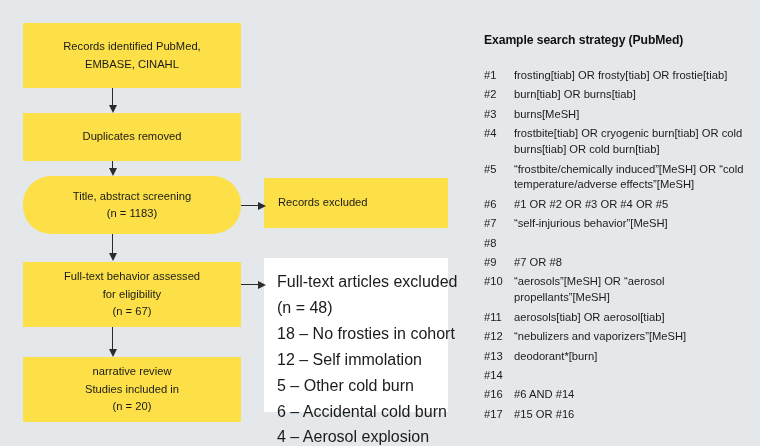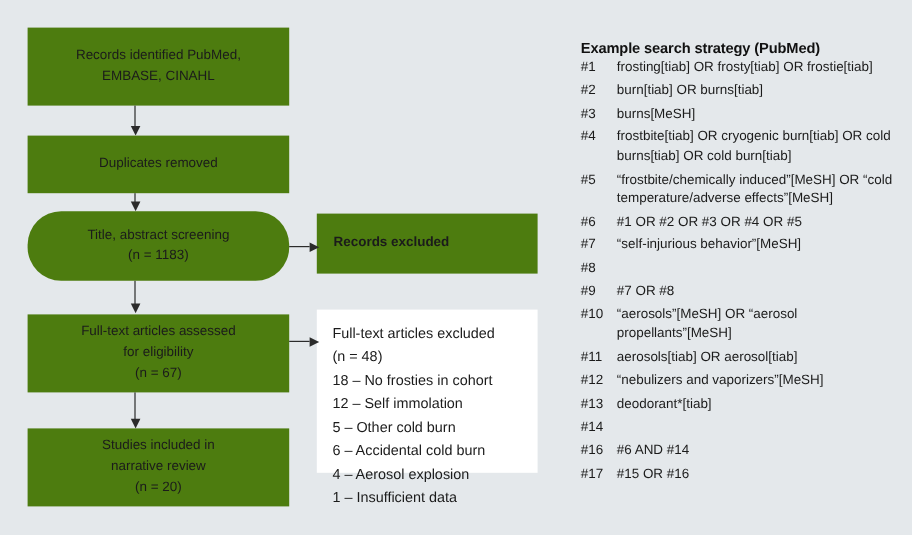--- a/index.html
+++ b/index.html
@@ -16,21 +16,21 @@
   }
   #root {
     position: relative;
     width: 760px;
     height: 446px;
   }
 
   
   .flow-box {
     position: absolute;
-    background: #4d7c0f;
+    background: #fde047;
     box-sizing: border-box;
     display: flex;
     flex-direction: column;
     align-items: center;
     justify-content: center;
     text-align: center;
     font-size: 11.2px;
     line-height: 1.55;
     color: #1b1b1b;
     padding: 4px 24px;
@@ -38,29 +38,29 @@
   .flow-box .line { display: block; white-space: nowrap; }
 
   .box-records   { left: 23px;  top: 23px;  width: 218px; height: 65px; }
   .box-dup       { left: 23px;  top: 113px; width: 218px; height: 48px; }
   .box-title     { left: 23px;  top: 176px; width: 218px; height: 58px; border-radius: 28px; }
   .box-fulltext  { left: 23px;  top: 262px; width: 218px; height: 65px; }
   .box-included  { left: 23px;  top: 357px; width: 218px; height: 65px; }
 
   .box-recexcl   { left: 264px; top: 178px; width: 184px; height: 50px;
                    align-items: flex-start; justify-content: center;
-                   text-align: center; padding-left: 14px; font-weight: bold; }
+                   text-align: center; padding-left: 14px; }
 
   .box-ftexcl {
     position: absolute;
-    left: 264px; top: 258px; width: 184px; height: 136px;
+    left: 264px; top: 258px; width: 184px; height: 154px;
     background: #ffffff;
     box-sizing: border-box;
     padding: 11px 0 0 13px;
-    font-size: 12px;
+    font-size: 16px;
     line-height: 1.62;
     color: #1b1b1b;
   }
   .box-ftexcl .row { white-space: nowrap; }
 
   
   .arrow-v {
     position: absolute;
     width: 1px;
     background: #2b2b2b;
@@ -105,21 +105,21 @@
   .strategy {
     position: absolute;
     left: 484px;
     top: 33px;
     width: 262px;
   }
   .strategy-title {
     font-size: 12.2px;
     font-weight: bold;
     letter-spacing: -0.1px;
-    margin-bottom: 2px;
+    margin-bottom: 21px;
     color: #111;
   }
   .strategy-row {
     display: flex;
     align-items: flex-start;
     margin-bottom: 3.5px;
     font-size: 11.2px;
     line-height: 1.42;
   }
   .strategy-num {
@@ -143,28 +143,28 @@
   <div class="flow-box box-dup">
     <span class="line">Duplicates removed</span>
   </div>
 
   <div class="flow-box box-title">
     <span class="line">Title, abstract screening</span>
     <span class="line">(n = 1183)</span>
   </div>
 
   <div class="flow-box box-fulltext">
-    <span class="line">Full-text articles assessed</span>
+    <span class="line">Full-text behavior assessed</span>
     <span class="line">for eligibility</span>
     <span class="line">(n = 67)</span>
   </div>
 
   <div class="flow-box box-included">
+    <span class="line">narrative review</span>
     <span class="line">Studies included in</span>
-    <span class="line">narrative review</span>
     <span class="line">(n = 20)</span>
   </div>
 
   <div class="flow-box box-recexcl">
     <span class="line">Records excluded</span>
   </div>
 
   <div class="box-ftexcl">
     <div class="row">Full-text articles excluded</div>
     <div class="row">(n = 48)</div>
@@ -228,21 +228,21 @@
     <div class="strategy-row">
       <div class="strategy-num">#11</div>
       <div class="strategy-text">aerosols[tiab] OR aerosol[tiab]</div>
     </div>
     <div class="strategy-row">
       <div class="strategy-num">#12</div>
       <div class="strategy-text">“nebulizers and vaporizers”[MeSH]</div>
     </div>
     <div class="strategy-row">
       <div class="strategy-num">#13</div>
-      <div class="strategy-text">deodorant*[tiab]</div>
+      <div class="strategy-text">deodorant*[burn]</div>
     </div>
     <div class="strategy-row">
       <div class="strategy-num">#14</div>
     </div>
     <div class="strategy-row">
       <div class="strategy-num">#16</div>
       <div class="strategy-text">#6 AND #14</div>
     </div>
     <div class="strategy-row">
       <div class="strategy-num">#17</div>

